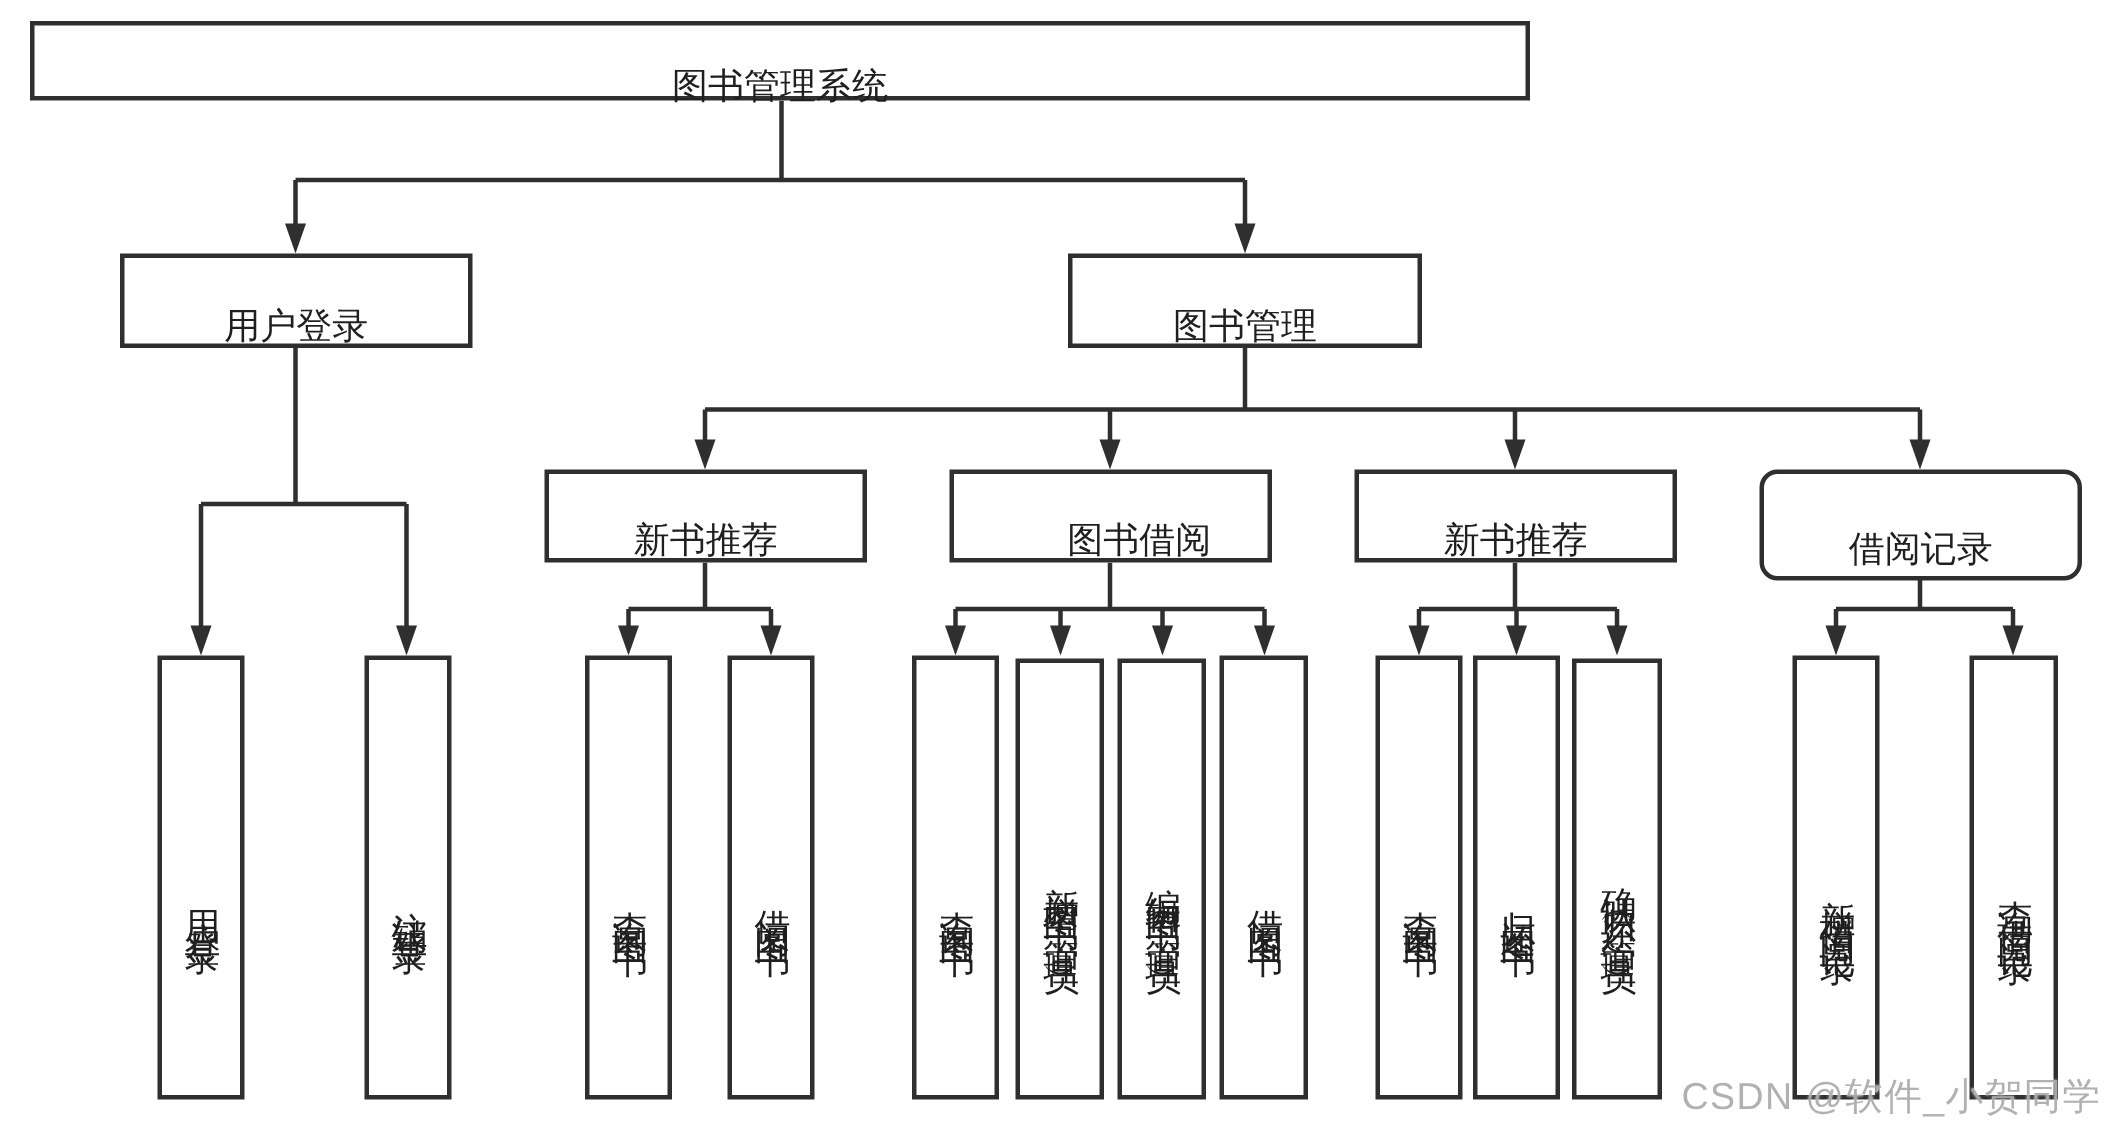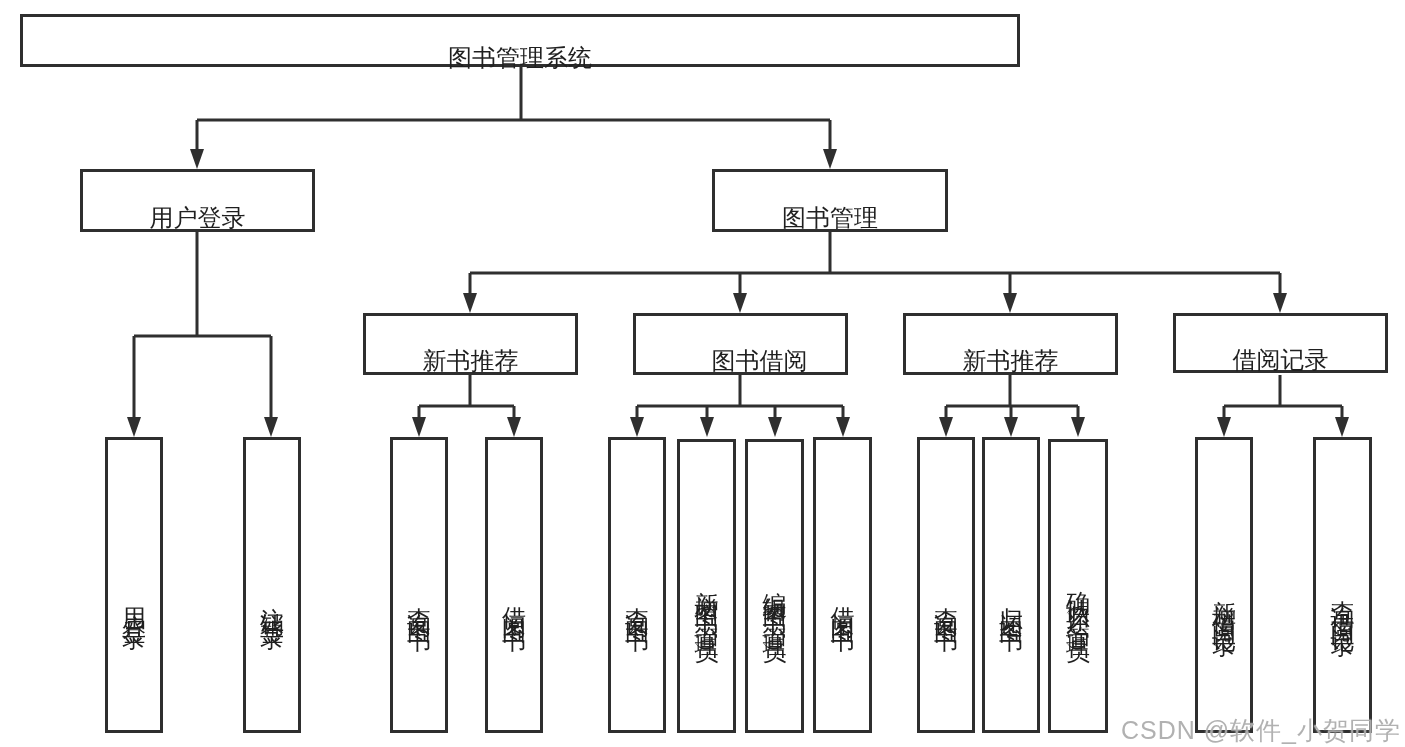--- a/index.html
+++ b/index.html
@@ -114,21 +114,21 @@
 
   <div class="box" style="left:363px; top:313px; width:215px; height:62px;">
     <span>新书推荐</span>
   </div>
   <div class="box" style="left:633px; top:313px; width:215px; height:62px;padding-left:38px;">
     <span>图书借阅</span>
   </div>
   <div class="box" style="left:903px; top:313px; width:215px; height:62px;">
     <span>新书推荐</span>
   </div>
-  <div class="box" style="left:1173px; top:313px; width:215px; height:60px;">
+  <div class="box" style="left:1173px; top:313px; width:215px; height:74px;border-radius:12px;">
     <span>借阅记录</span>
   </div>
 
   <div class="box vbox" style="left:105px; top:437px; width:58px; height:296px;">
     <span>用户登录</span>
   </div>
   <div class="box vbox" style="left:243px; top:437px; width:58px; height:296px;">
     <span>注销登录</span>
   </div>
 

